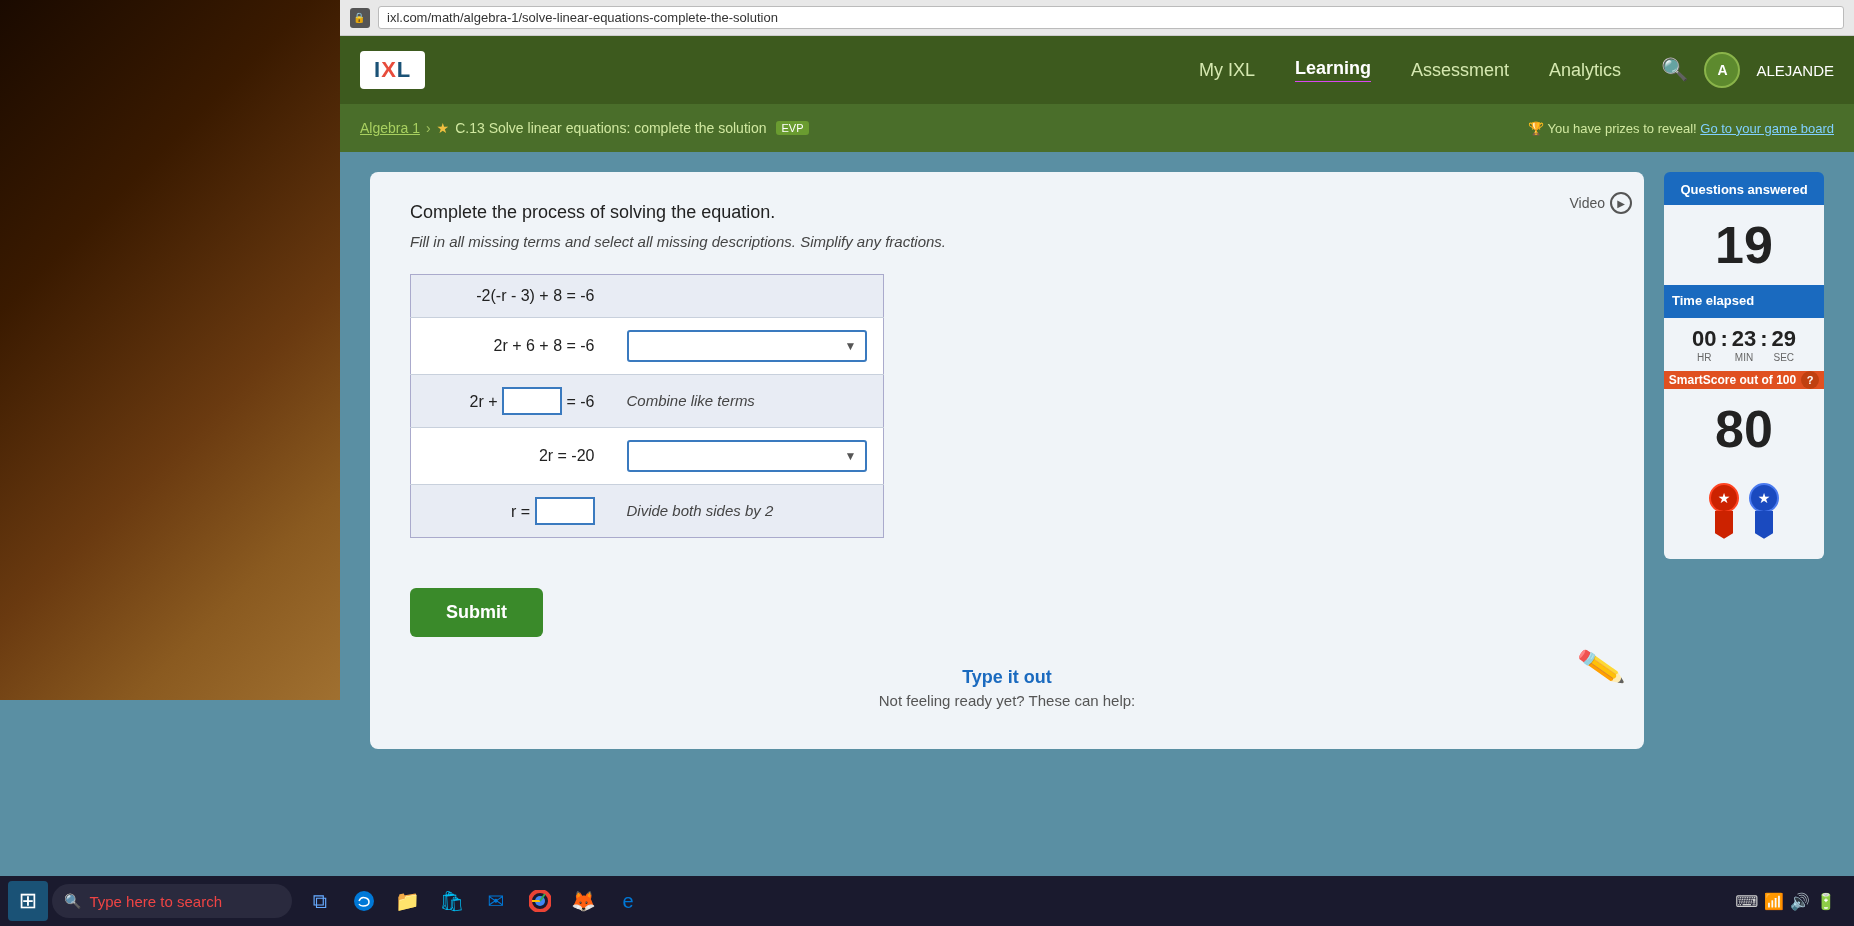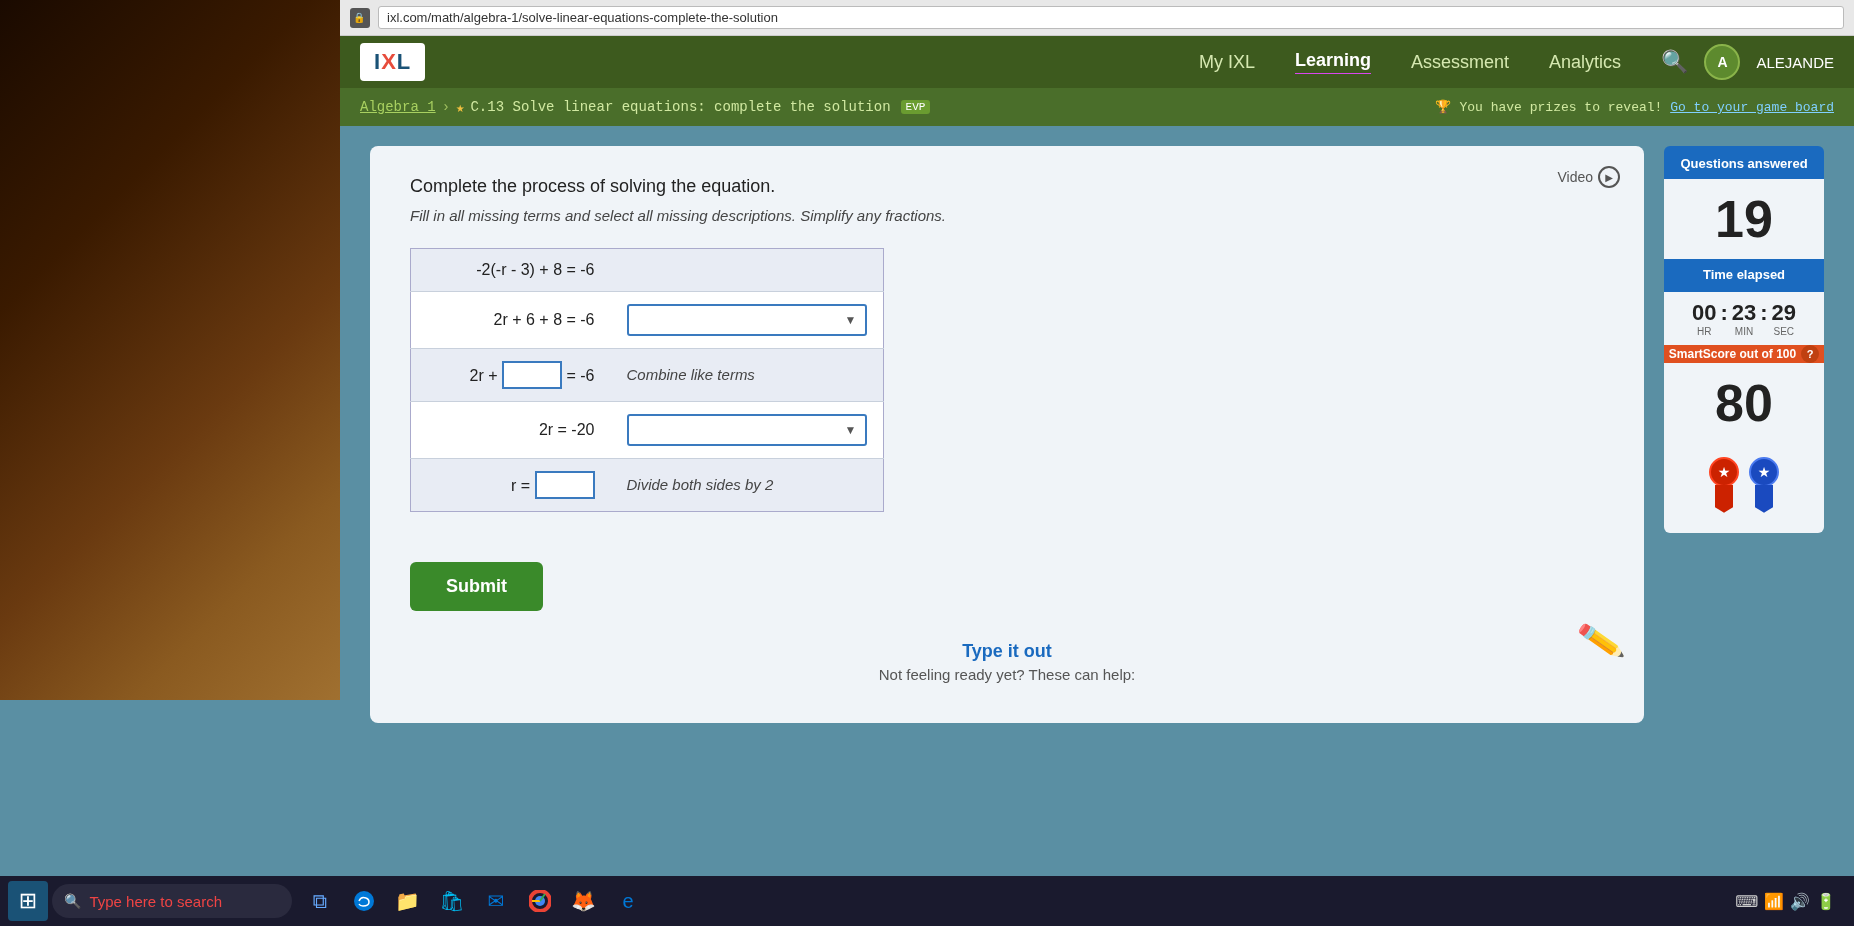--- a/index.html
+++ b/index.html
@@ -28,21 +28,21 @@
       width: 20px; height: 20px;
       background: #555;
       border-radius: 3px;
       display: inline-flex; align-items: center; justify-content: center;
       color: white; font-size: 10px;
     }
 
     
     .top-nav {
       background: #3d5a1e;
-      height: 52px;
+      height: 68px;
       display: flex;
       align-items: center;
       padding: 0 20px;
     }
     .ixl-logo {
       background: white;
       color: #1a5276;
       font-weight: bold;
       font-size: 22px;
       padding: 6px 14px;
@@ -92,26 +92,25 @@
       cursor: pointer;
     }
     .username {
       color: white;
       font-size: 15px;
     }
 
     
     .breadcrumb-bar {
       background: #4a6e2a;
-      height: 38px;
+      height: 48px;
       display: flex;
       align-items: center;
       padding: 0 20px;
       justify-content: space-between;
-      font-family: Liberation Mono, monospace;
     }
     .breadcrumb {
       display: flex;
       align-items: center;
       gap: 6px;
       color: #d0e8a0;
       font-size: 14px;
     }
     .breadcrumb-link { color: #a8d060; cursor: pointer; text-decoration: underline; }
     .breadcrumb-sep { color: #a0c060; }
@@ -134,21 +133,21 @@
       background: #f0f4f8;
       border-radius: 8px;
       flex: 1;
       padding: 30px 40px 40px 40px;
       min-height: 560px;
       position: relative;
     }
     .video-link {
       position: absolute;
       top: 20px;
-      right: 24px;
+      right: 12px;
       color: #555;
       font-size: 14px;
       cursor: pointer;
       display: flex;
       align-items: center;
       gap: 5px;
     }
     .play-btn {
       width: 22px; height: 22px;
       border: 2px solid #555;
@@ -277,21 +276,21 @@
       background: #f0f4f8;
       text-align: center;
       font-size: 52px;
       font-weight: bold;
       color: #222;
       padding: 10px 0;
     }
     .time-elapsed-box {
       background: #1a6abf;
       color: white;
-      text-align: center;
+      text-align: left;
       padding: 8px;
       font-size: 13px;
       font-weight: bold;
       line-height: 1.3;
     }
     .time-display {
       background: #f0f4f8;
       display: flex;
       justify-content: center;
       align-items: baseline;

